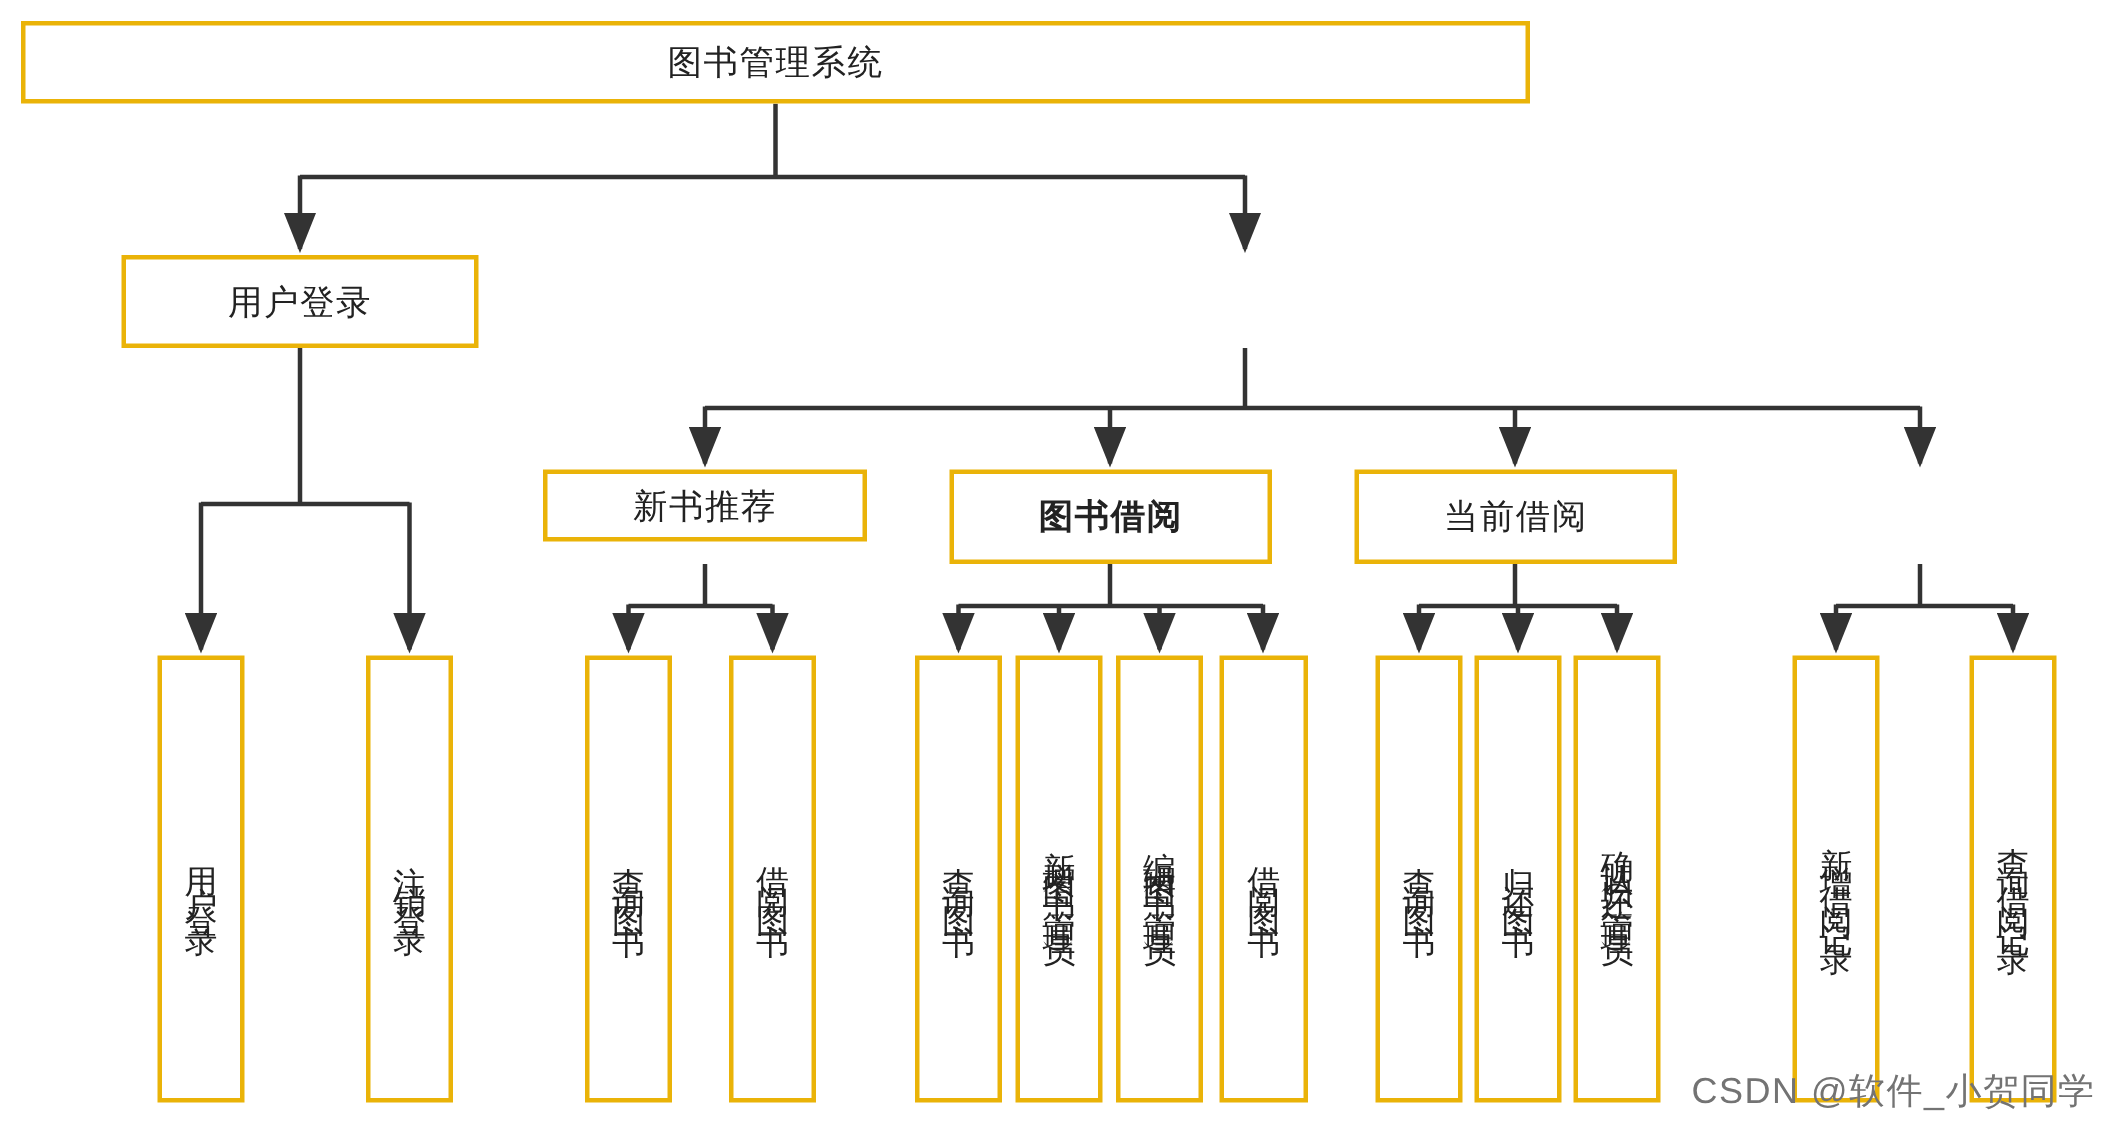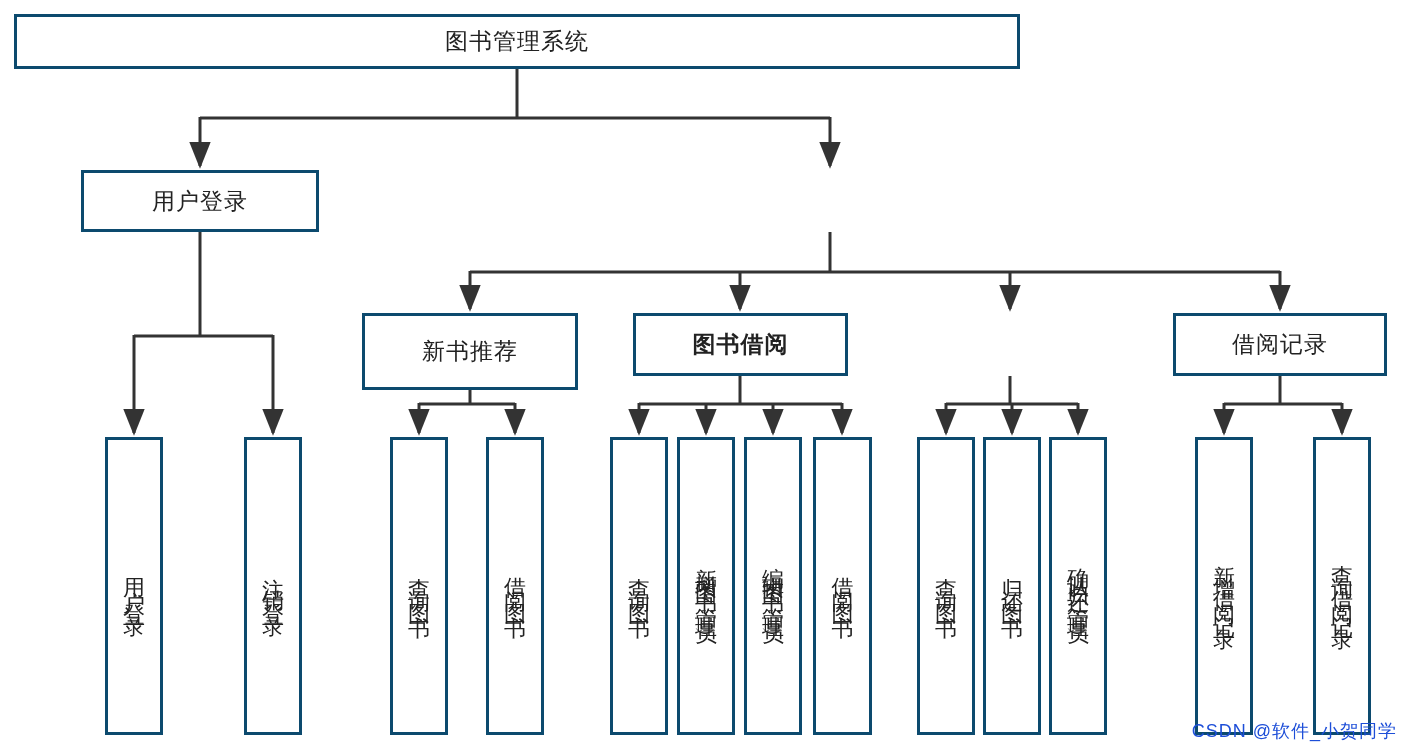--- a/index.html
+++ b/index.html
@@ -18,21 +18,21 @@
   .connector-layer {
     position: absolute;
     left: 0; top: 0;
     width: 1405px;
     height: 747px;
     pointer-events: none;
   }
   .box {
     position: absolute;
     box-sizing: border-box;
-    border: 3px solid #0c4a6e;
+    border: 3px solid #eab308;
     background: #ffffff;
     display: flex;
     align-items: center;
     justify-content: center;
     color: #222222;
   }
   .box.h span {
     font-size: 23px;
     letter-spacing: 1px;
     white-space: nowrap;
@@ -45,22 +45,22 @@
     line-height: 1;
     white-space: nowrap;
   }
   .box.v span.tight {
     letter-spacing: 8px;
   }
   .watermark {
     position: absolute;
     right: 8px;
     bottom: 4px;
-    font-size: 18px;
-    color: #1d4ed8;
+    font-size: 24px;
+    color: #737373;
     letter-spacing: 1px;
     z-index: 10;
     white-space: nowrap;
   }
 </style>
 </head>
 <body>
 
 <div class="canvas">
 
@@ -120,28 +120,28 @@
   </svg>
 
   <div class="box h" style="left:14px; top:14px; width:1006px; height:55px;">
     <span>图书管理系统</span>
   </div>
 
   <div class="box h" style="left:81px; top:170px; width:238px; height:62px;">
     <span>用户登录</span>
   </div>
 
-  <div class="box h" style="left:362px; top:313px; width:216px; height:77px;">
+  <div class="box h" style="left:362px; top:313px; width:216px; height:48px;">
     <span>新书推荐</span>
   </div>
   <div class="box h" style="left:633px; top:313px; width:215px; height:63px;font-weight:bold;">
     <span>图书借阅</span>
   </div>
-  <div class="box h" style="left:1173px; top:313px; width:214px; height:63px;">
-    <span>借阅记录</span>
+  <div class="box h" style="left:903px; top:313px; width:215px; height:63px;">
+    <span>当前借阅</span>
   </div>
 
   <div class="box v" style="left:105px; top:437px; width:58px; height:298px;">
     <span>用户登录</span>
   </div>
   <div class="box v" style="left:244px; top:437px; width:58px; height:298px;">
     <span>注销登录</span>
   </div>
 
   <div class="box v" style="left:390px; top:437px; width:58px; height:298px;">

